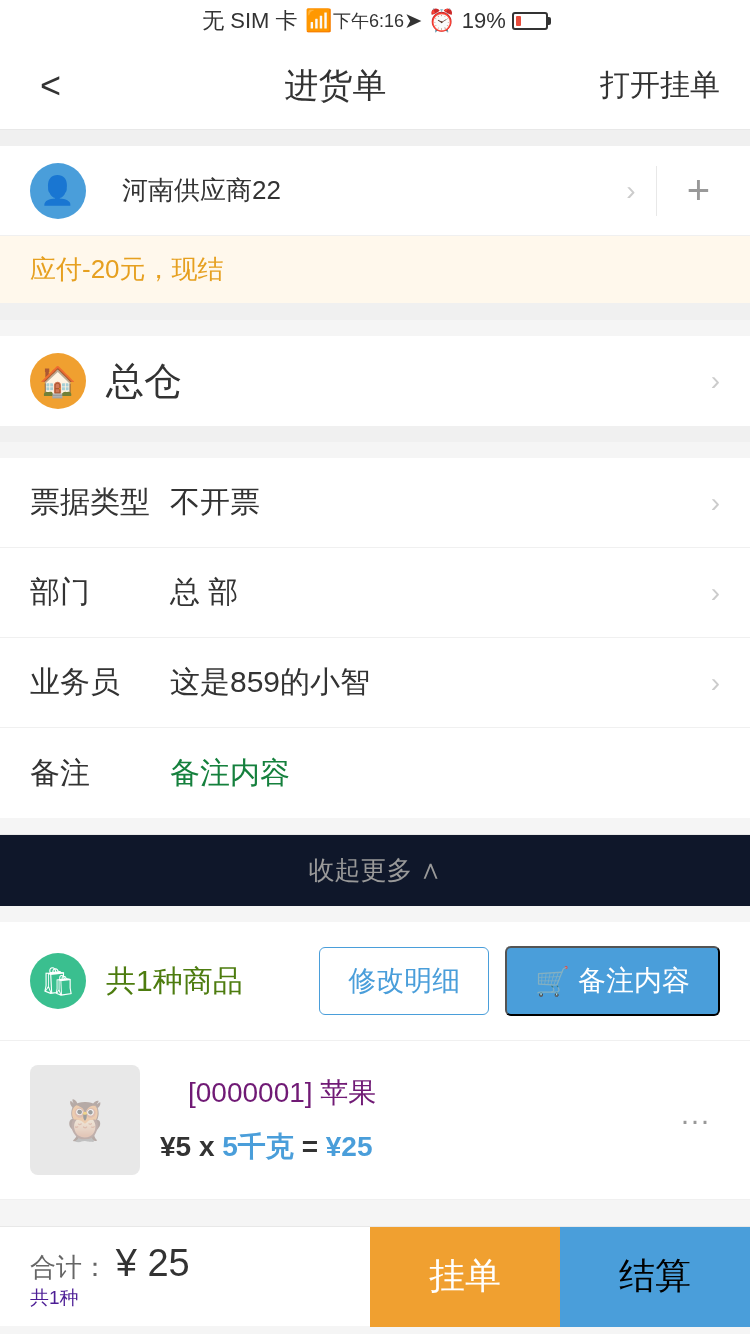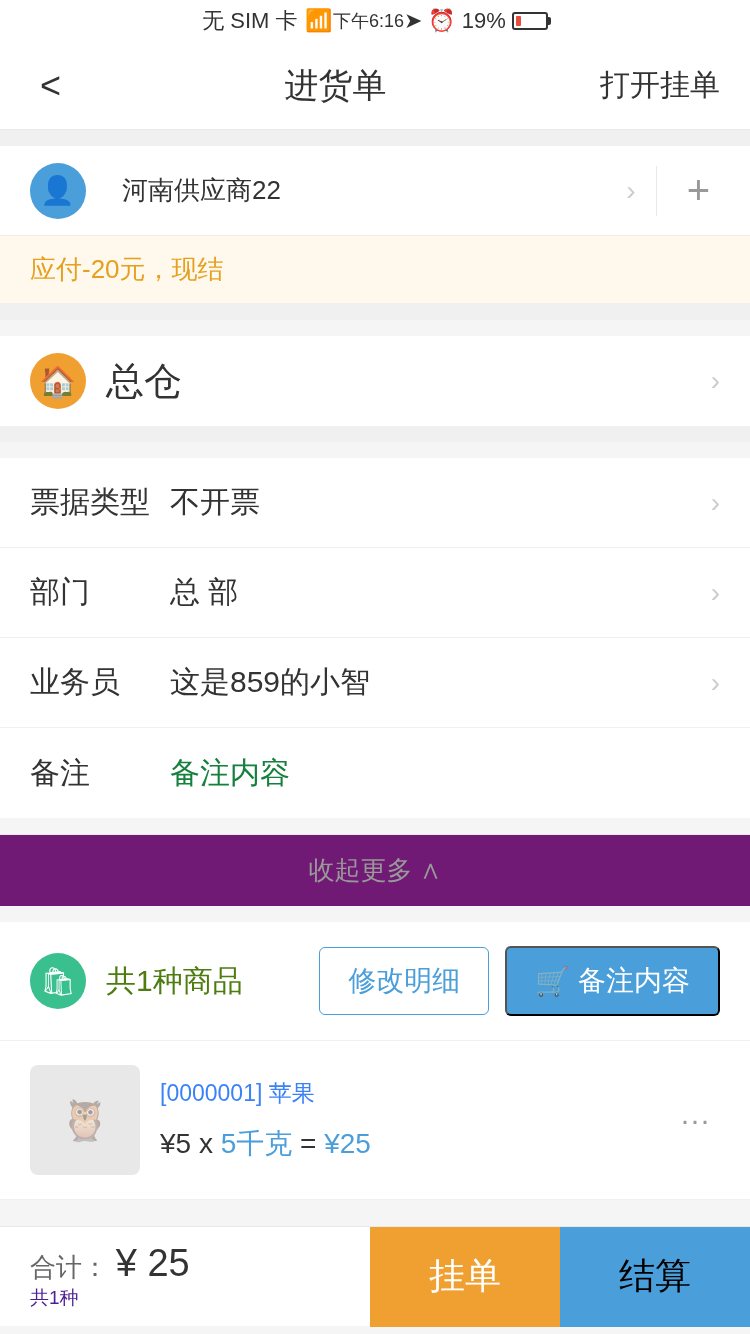--- a/index.html
+++ b/index.html
@@ -211,21 +211,21 @@
     }
     .form-placeholder {
       flex: 1;
       font-size: 30px;
       color: #15803d;
       padding-left: 10px;
     }
 
     
     .collapse-more {
-      background: #701a75;
+      background: #0f172a;
       display: flex;
       align-items: center;
       justify-content: center;
       height: 72px;
       font-size: 26px;
       color: #999;
       border-top: 1px solid #e8e8e8;
       margin-top: 16px;
     }
 
@@ -295,27 +295,29 @@
       align-items: center;
       justify-content: center;
       flex-shrink: 0;
       color: #999;
       font-size: 50px;
     }
     .product-info {
       flex: 1;
     }
     .product-name {
-      font-size: 23px;
-      color: #3b82f6;
+      font-size: 28px;
+      color: #701a75;
       margin-bottom: 16px;
+      margin-left: 28px;
     }
     .product-price {
       font-size: 28px;
       color: #333;
+      font-weight: bold;
     }
     .product-price .highlight {
       color: #4a9eda;
     }
     .product-more {
       color: #999;
       font-size: 30px;
       padding: 10px;
     }
 

